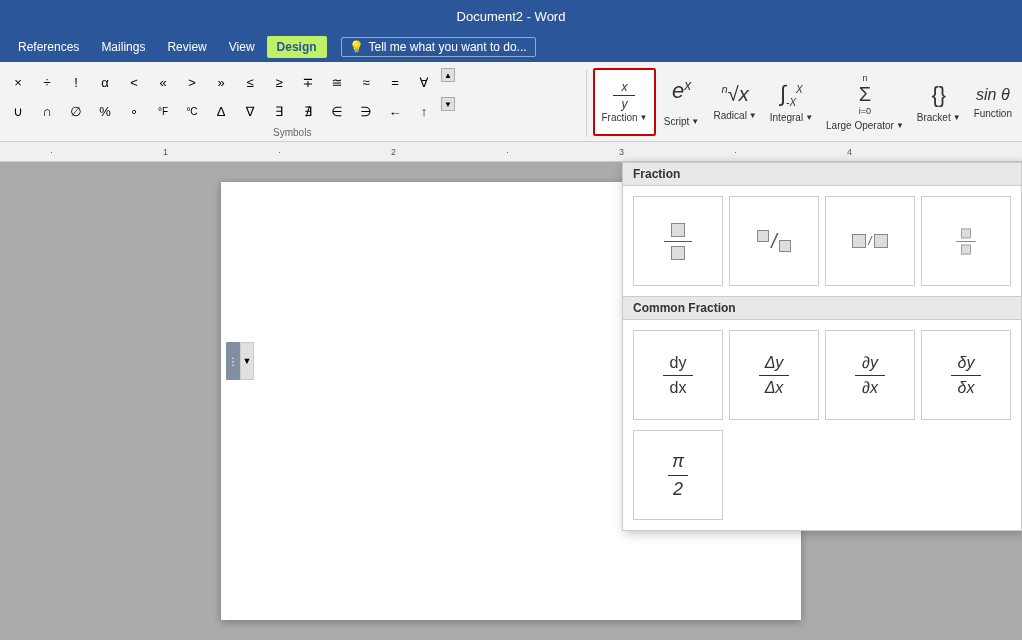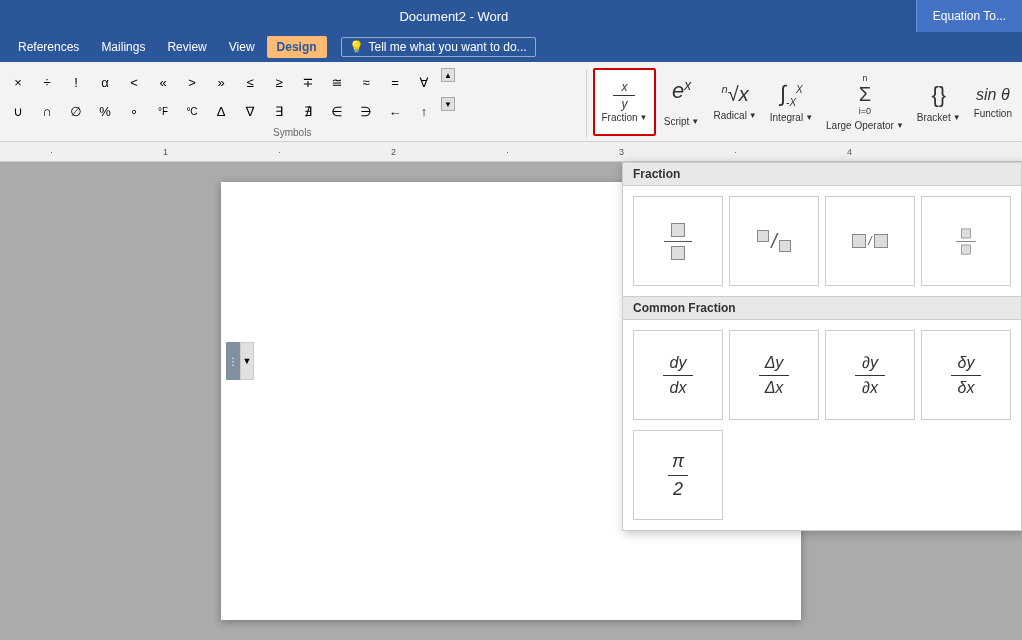--- a/index.html
+++ b/index.html
@@ -6,21 +6,21 @@
     body { font-family: 'Segoe UI', Arial, sans-serif; font-size: 12px; background: #fff; width: 1022px; height: 640px; overflow: hidden; }
     .menu-item {
       color: white;
       padding: 4px 10px;
       font-size: 12px;
       cursor: pointer;
       border-radius: 2px;
       text-align: center;
     }
     .menu-item.active {
-      background: #fdba74;
+      background: #bef264;
       color: #2b579a;
       font-weight: 600;
     }
 
     
     .tell-me {
       display: flex;
       align-items: center;
       margin-left: 12px;
       color: white;
@@ -100,21 +100,20 @@
       font-size: 8px;
     }
 
     .separator { width: 1px; background: #d0d0d0; align-self: stretch; margin: 4px 2px; }
   </style>
 </head>
 <body>
 
 <div style="display:flex; align-items:stretch; background:#2b579a; height:32px;gap:8px;">
   <div style="flex:1; display:flex; align-items:center; justify-content:center; color:white; font-size:13px;">Document2 - Word</div>
-  <div style="background:#4472c4; color:white; padding:0 16px; display:flex; align-items:center; font-size:12px; border-left:1px solid #6090d0;">Equation To...</div>
 </div>
 
 <div style="background:#2b579a; display:flex; align-items:center; height:30px; padding:0 8px; gap:2px;">
   <div class="menu-item">References</div>
   <div class="menu-item">Mailings</div>
   <div class="menu-item">Review</div>
   <div class="menu-item">View</div>
   <div class="menu-item active">Design</div>
   <div class="tell-me">
     <span>💡</span>
@@ -305,21 +304,21 @@
         </div>
       </div>
 
     </div>
 
     <div style="background:#e8e8e8; padding:4px 10px; font-size:12px; font-weight:600; color:#333; border-top:1px solid #ccc; border-bottom:1px solid #ccc;">Common Fraction</div>
 
     <div style="display:grid; grid-template-columns:repeat(4,1fr); gap:6px; padding:10px;">
 
       <div style="border:1px solid #ccc; height:90px; display:flex; align-items:center; justify-content:center; cursor:pointer; background:white;">
-        <div style="display:flex; flex-direction:column; align-items:center; font-style:italic; color:#333; font-size:16px;">
+        <div style="display:flex; flex-direction:column; align-items:center; color:#333; font-size:16px;">
           <span>dy</span>
           <div style="width:30px; height:1px; background:#333; margin:3px 0;"></div>
           <span>dx</span>
         </div>
       </div>
 
       <div style="border:1px solid #ccc; height:90px; display:flex; align-items:center; justify-content:center; cursor:pointer; background:white;">
         <div style="display:flex; flex-direction:column; align-items:center; font-style:italic; color:#333; font-size:16px;">
           <span>Δy</span>
           <div style="width:30px; height:1px; background:#333; margin:3px 0;"></div>

